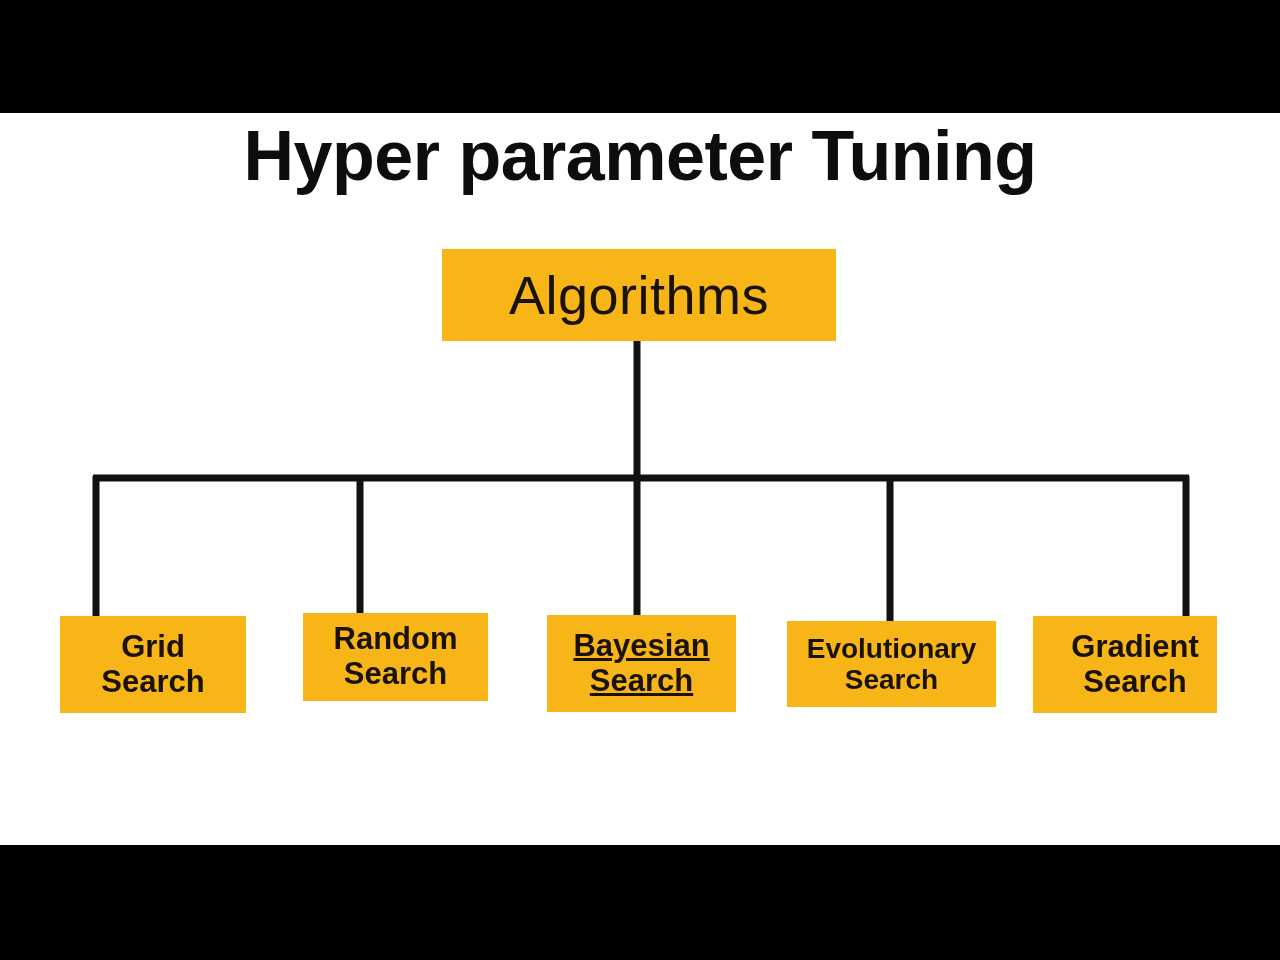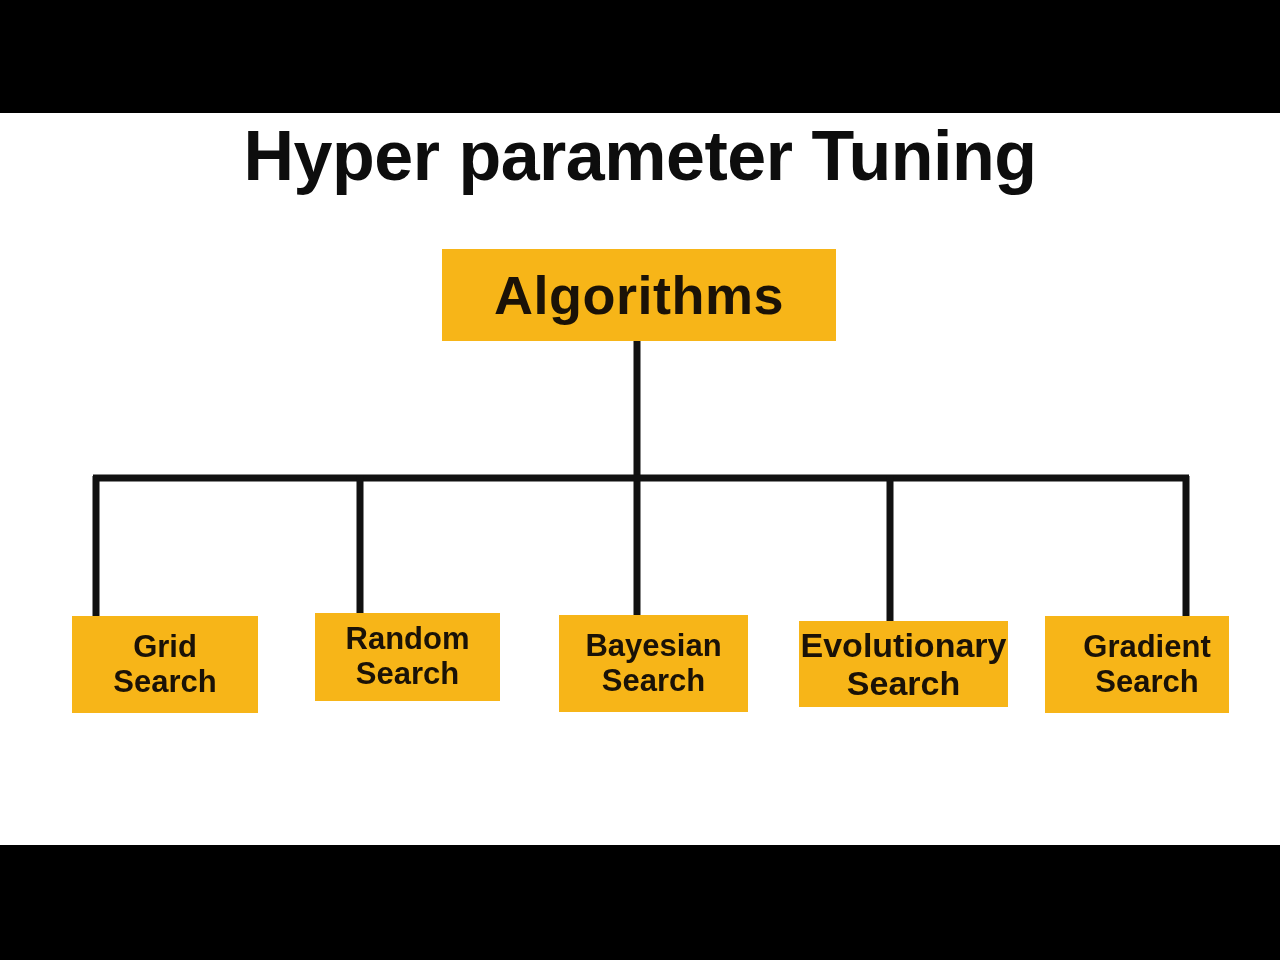--- a/index.html
+++ b/index.html
@@ -61,39 +61,38 @@
     position: absolute;
     background: #f7b518;
     display: flex;
     align-items: center;
     justify-content: center;
     text-align: center;
     color: #1a1207;
     box-sizing: border-box;
   }
   .node-root {
-    font-weight: 700;
+    font-weight: 400;
     font-size: 54px;
     letter-spacing: 0.5px;
   }
   .node-leaf {
     font-weight: 700;
     line-height: 1.12;
-    margin-left: 12px;
   }
   .leaf-label {
     display: block;
     padding: 0 6px;
   }
 
   #node-root   { left: 442px; top: 136px; width: 394px; height: 92px; }
   #node-grid   { left: 60px;  top: 503px; width: 186px; height: 97px; font-size: 31px; }
   #node-random { left: 303px; top: 500px; width: 185px; height: 88px; font-size: 31px; }
-  #node-bayes  { left: 547px; top: 502px; width: 189px; height: 97px; font-size: 31px; }
-  #node-evo    { left: 787px; top: 508px; width: 209px; height: 86px; font-size: 34px; }
+  #node-bayes  { left: 547px; top: 502px; width: 189px; height: 97px; font-size: 31px; text-decoration: underline; }
+  #node-evo    { left: 787px; top: 508px; width: 209px; height: 86px; font-size: 28px; }
   #node-grad   { left: 1033px;top: 503px; width: 184px; height: 97px; font-size: 31px; padding-left: 20px; }
 </style>
 </head>
 <body>
 
 <div id="stage">
 
   <div class="bar" id="bar-top"></div>
   <div class="bar" id="bar-bottom"></div>
 

